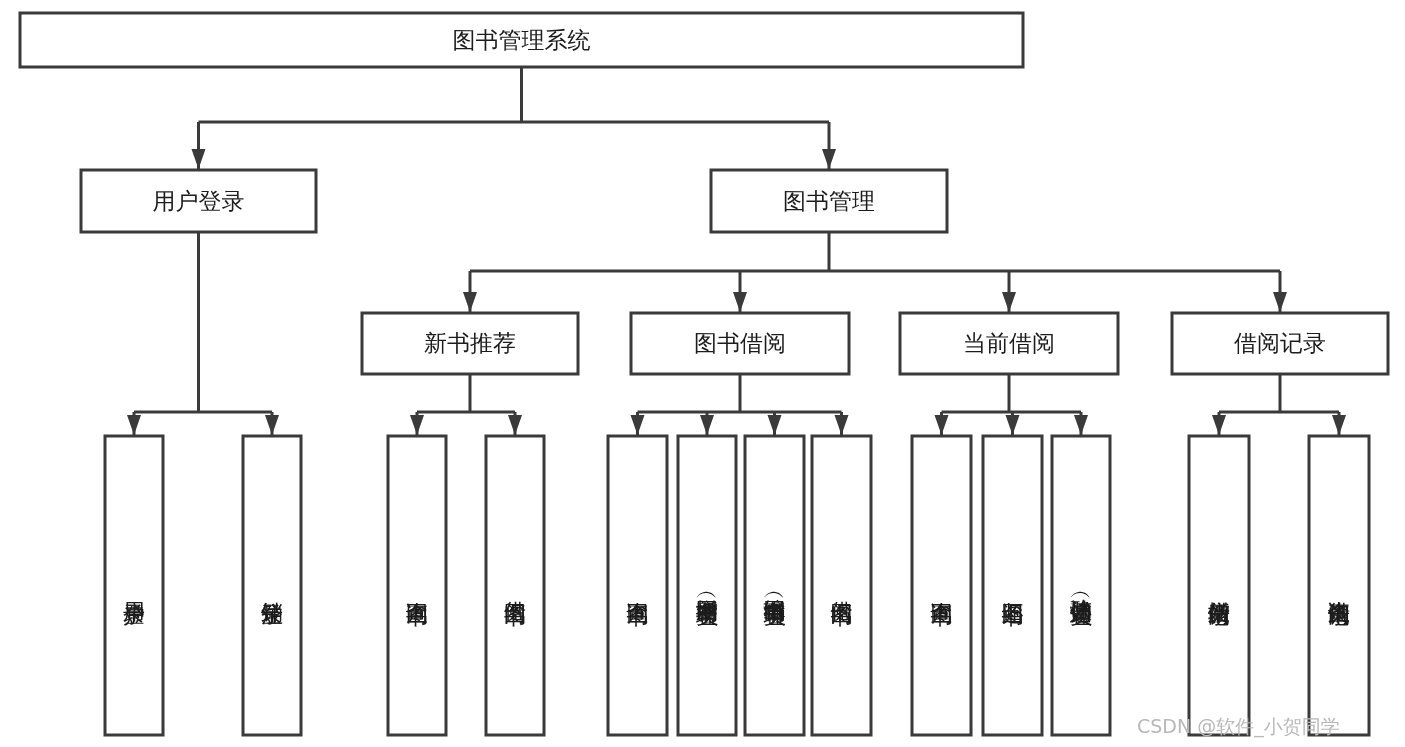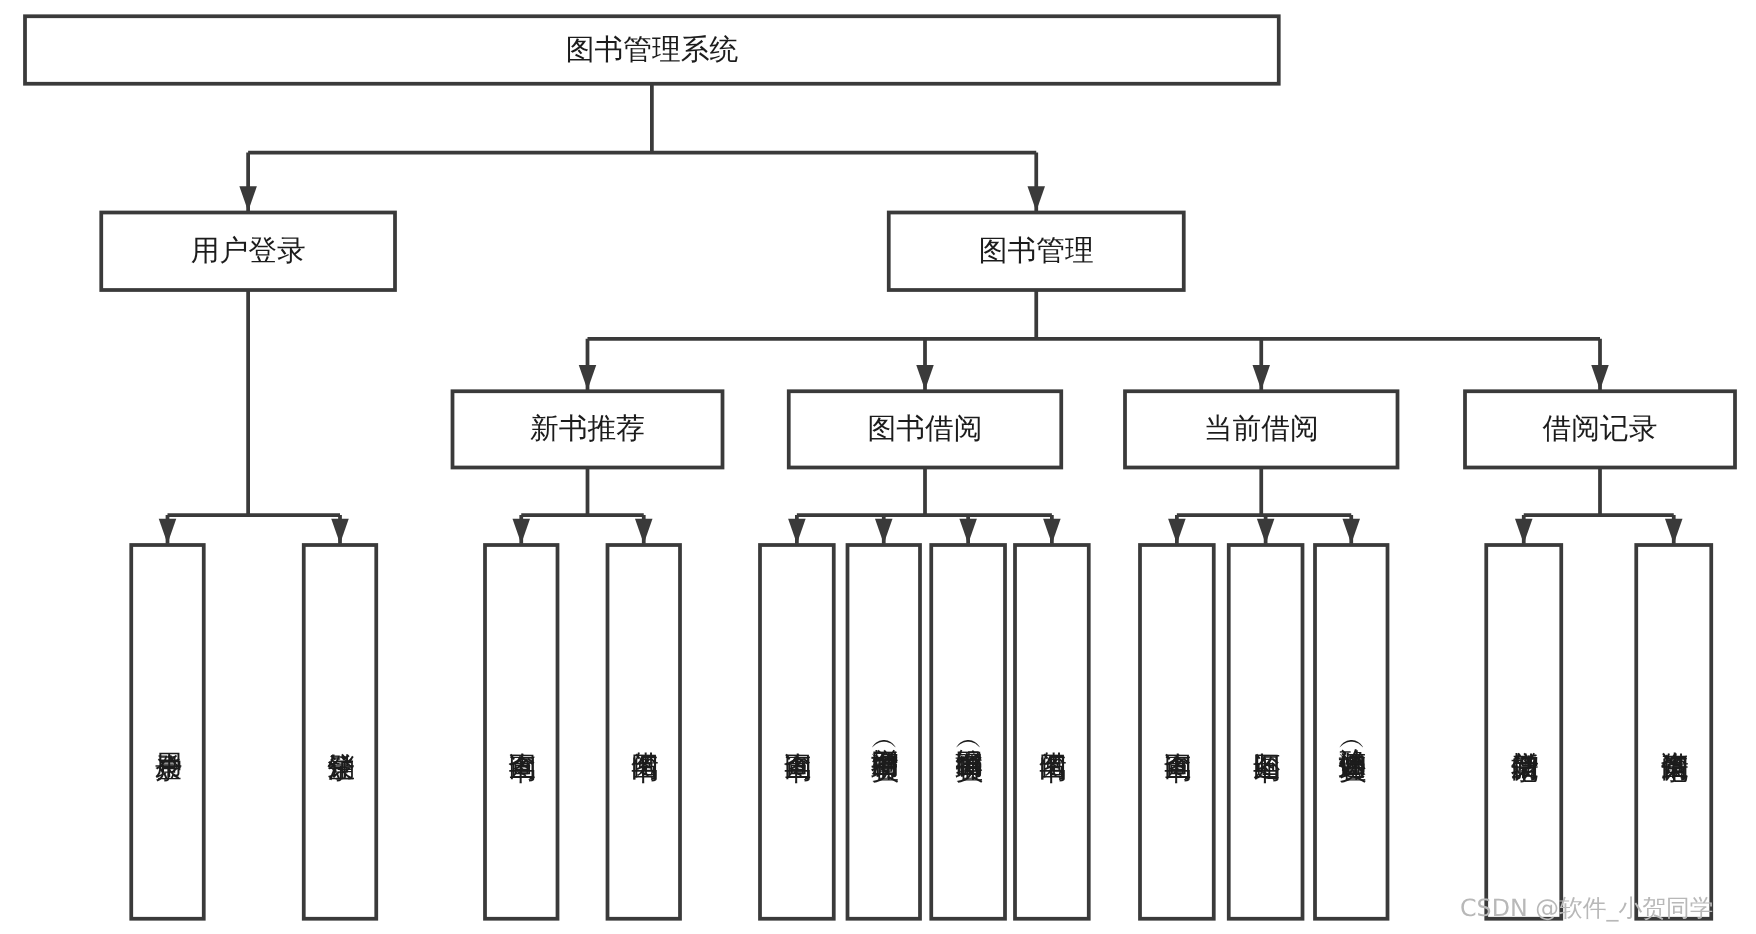--- a/index.html
+++ b/index.html
@@ -173,15 +173,15 @@
       <div class="leaf-label" style="left: 681px; top: 442px; width: 52px; height: 287px; display: flex; align-items: center; justify-content: center;">新增图书（管理员）</div>
       <div class="leaf-label" style="left: 748px; top: 442px; width: 53px; height: 287px; display: flex; align-items: center; justify-content: center;">编辑图书（管理员）</div>
       <div class="leaf-label" style="left: 815px; top: 442px; width: 53px; height: 287px; display: flex; align-items: center; justify-content: center;">借阅图书</div>
       <div class="leaf-label" style="left: 915px; top: 442px; width: 53px; height: 287px; display: flex; align-items: center; justify-content: center;">查询图书</div>
       <div class="leaf-label" style="left: 986px; top: 442px; width: 53px; height: 287px; display: flex; align-items: center; justify-content: center;">归还图书</div>
       <div class="leaf-label" style="left: 1055px; top: 442px; width: 52px; height: 287px; display: flex; align-items: center; justify-content: center;">确认归还（管理员）</div>
       <div class="leaf-label" style="left: 1192px; top: 442px; width: 54px; height: 287px; display: flex; align-items: center; justify-content: center;">新增借阅记录</div>
       <div class="leaf-label" style="left: 1312px; top: 442px; width: 54px; height: 287px; display: flex; align-items: center; justify-content: center;">查询借阅记录</div>
     </div>
 
-  <div class="watermark" style="left: 1168px; top: 714px;">CSDN @软件_小贺同学</div>
+  <div class="watermark" style="left: 1137px; top: 714px;">CSDN @软件_小贺同学</div>
 
 </div>
 
 </body></html>

